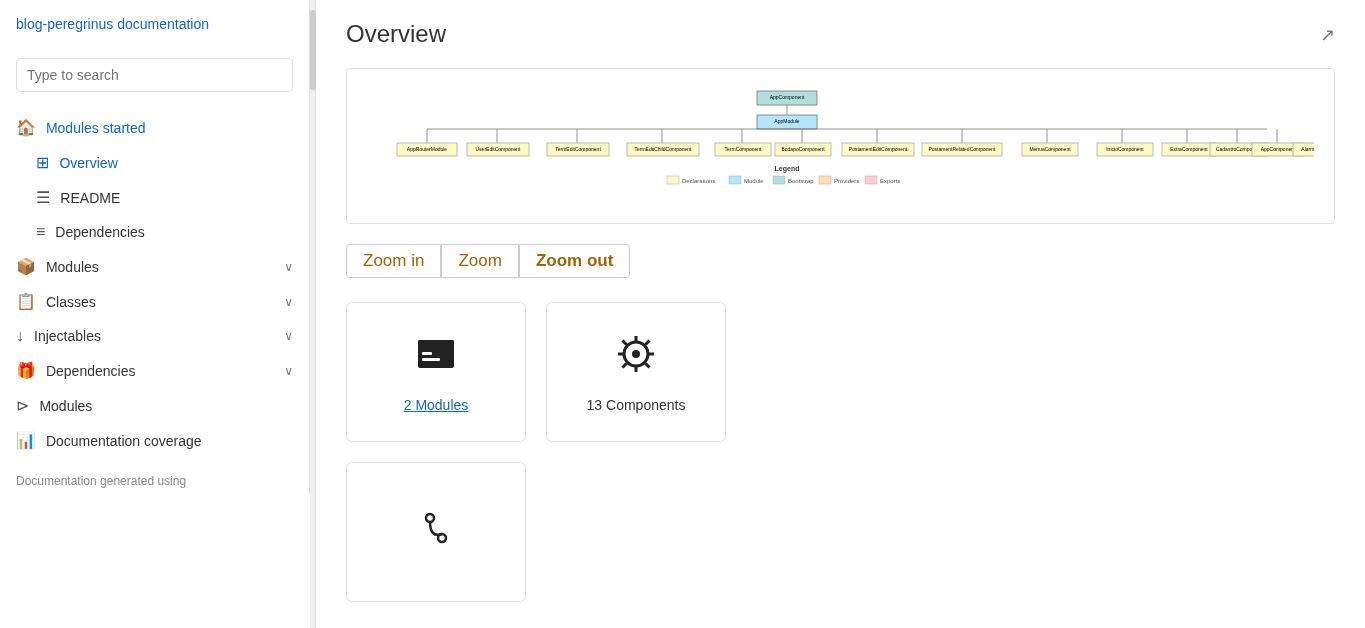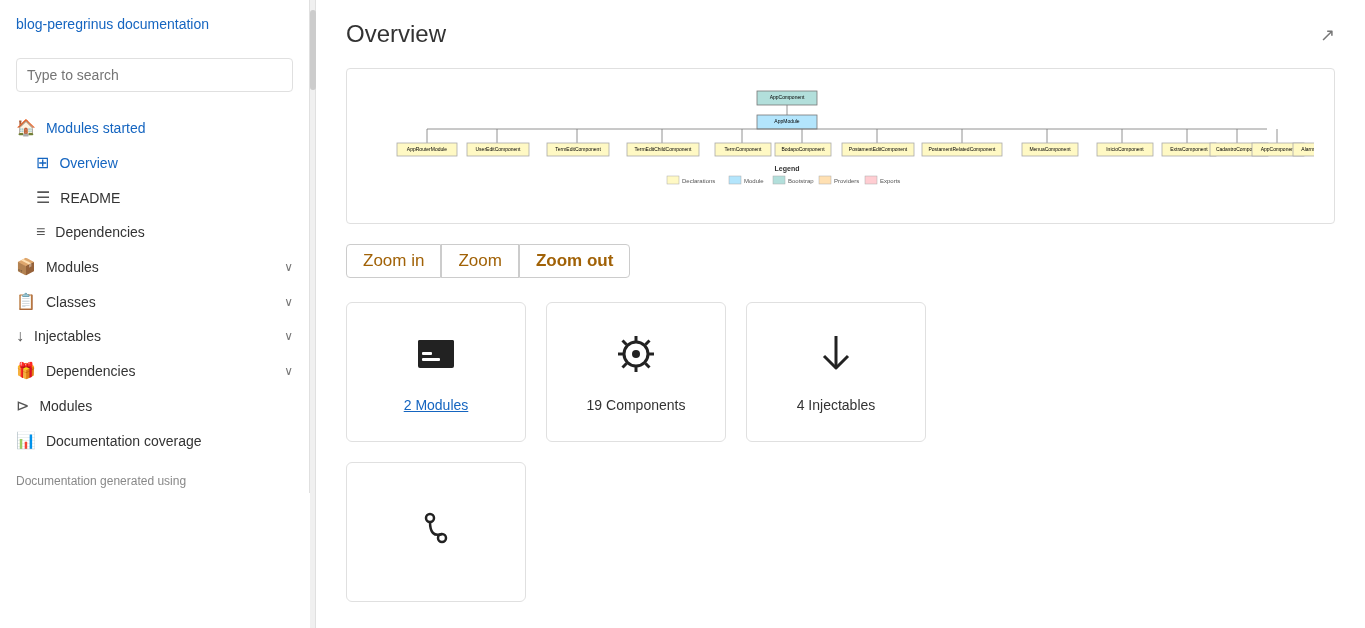--- a/index.html
+++ b/index.html
@@ -384,32 +384,23 @@
           <line x1="22" y1="4" x2="22" y2="10" stroke="#222" stroke-width="3"></line>
           <line x1="22" y1="34" x2="22" y2="40" stroke="#222" stroke-width="3"></line>
           <line x1="4" y1="22" x2="10" y2="22" stroke="#222" stroke-width="3"></line>
           <line x1="34" y1="22" x2="40" y2="22" stroke="#222" stroke-width="3"></line>
           <line x1="8.5" y1="8.5" x2="12.7" y2="12.7" stroke="#222" stroke-width="3"></line>
           <line x1="31.3" y1="31.3" x2="35.5" y2="35.5" stroke="#222" stroke-width="3"></line>
           <line x1="35.5" y1="8.5" x2="31.3" y2="12.7" stroke="#222" stroke-width="3"></line>
           <line x1="12.7" y1="31.3" x2="8.5" y2="35.5" stroke="#222" stroke-width="3"></line>
         </svg>
       </span>
-      <span class="card-label no-link">19 Components</span>
-    </div>
-
-    <div class="card">
-      <span class="card-icon">
-        <svg width="44" height="44" viewBox="0 0 44 44" fill="none">
-          <line x1="22" y1="4" x2="22" y2="34" stroke="#222" stroke-width="3"></line>
-          <polyline points="10,24 22,36 34,24" stroke="#222" stroke-width="3" fill="none" stroke-linejoin="round"></polyline>
-        </svg>
-      </span>
-      <span class="card-label no-link">4 Injectables</span>
-    </div>
+      <span class="card-label no-link">13 Components</span>
+    </div>
+
 
   </div>
 
   <div class="cards-grid">
     <div class="card">
       <span class="card-icon">
         <svg width="44" height="44" viewBox="0 0 44 44" fill="none">
           <circle cx="16" cy="12" r="4" stroke="#222" stroke-width="2.5" fill="none"></circle>
           <circle cx="28" cy="32" r="4" stroke="#222" stroke-width="2.5" fill="none"></circle>
           <path d="M16 16 Q16 32 28 28" stroke="#222" stroke-width="2.5" fill="none"></path>

